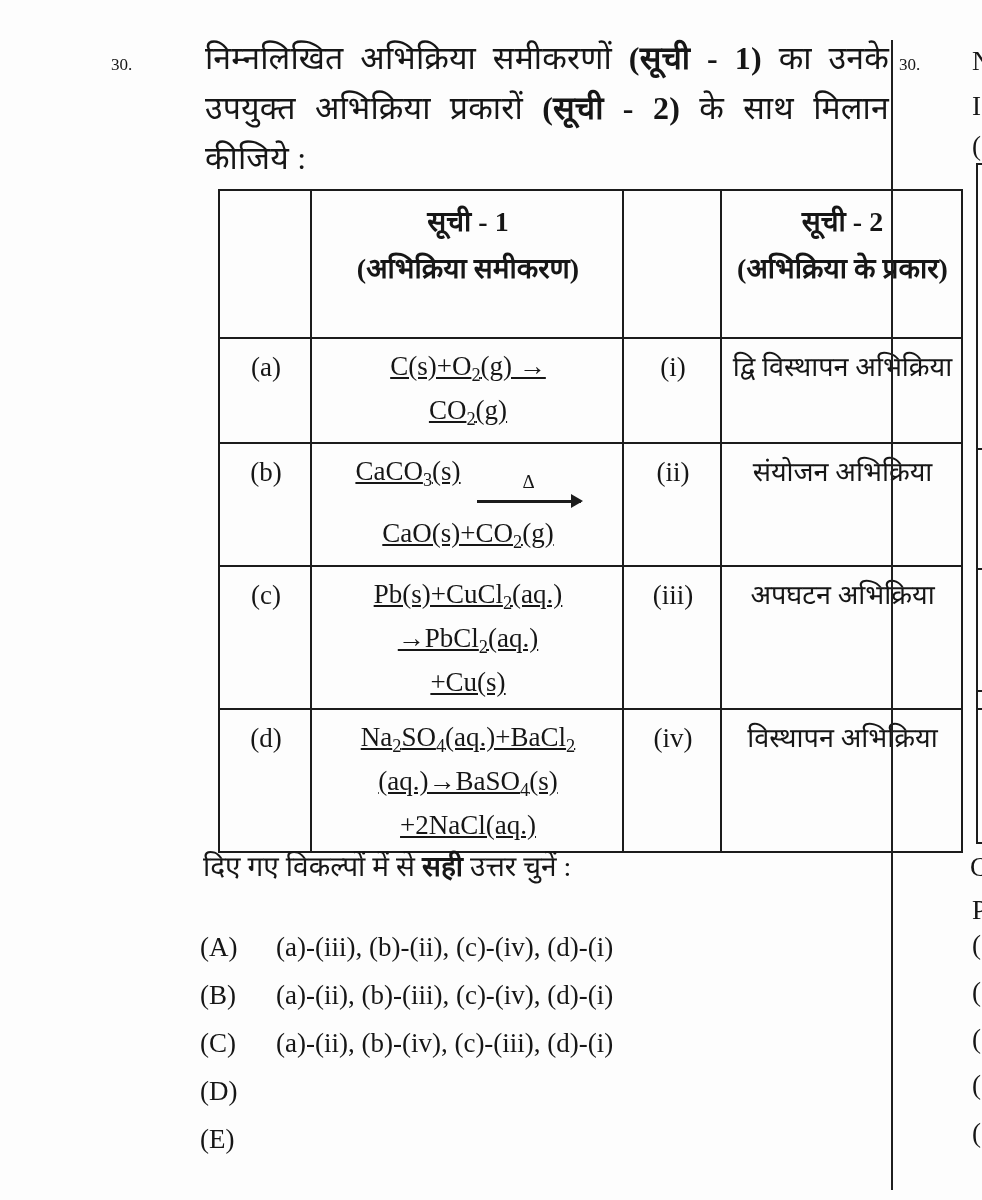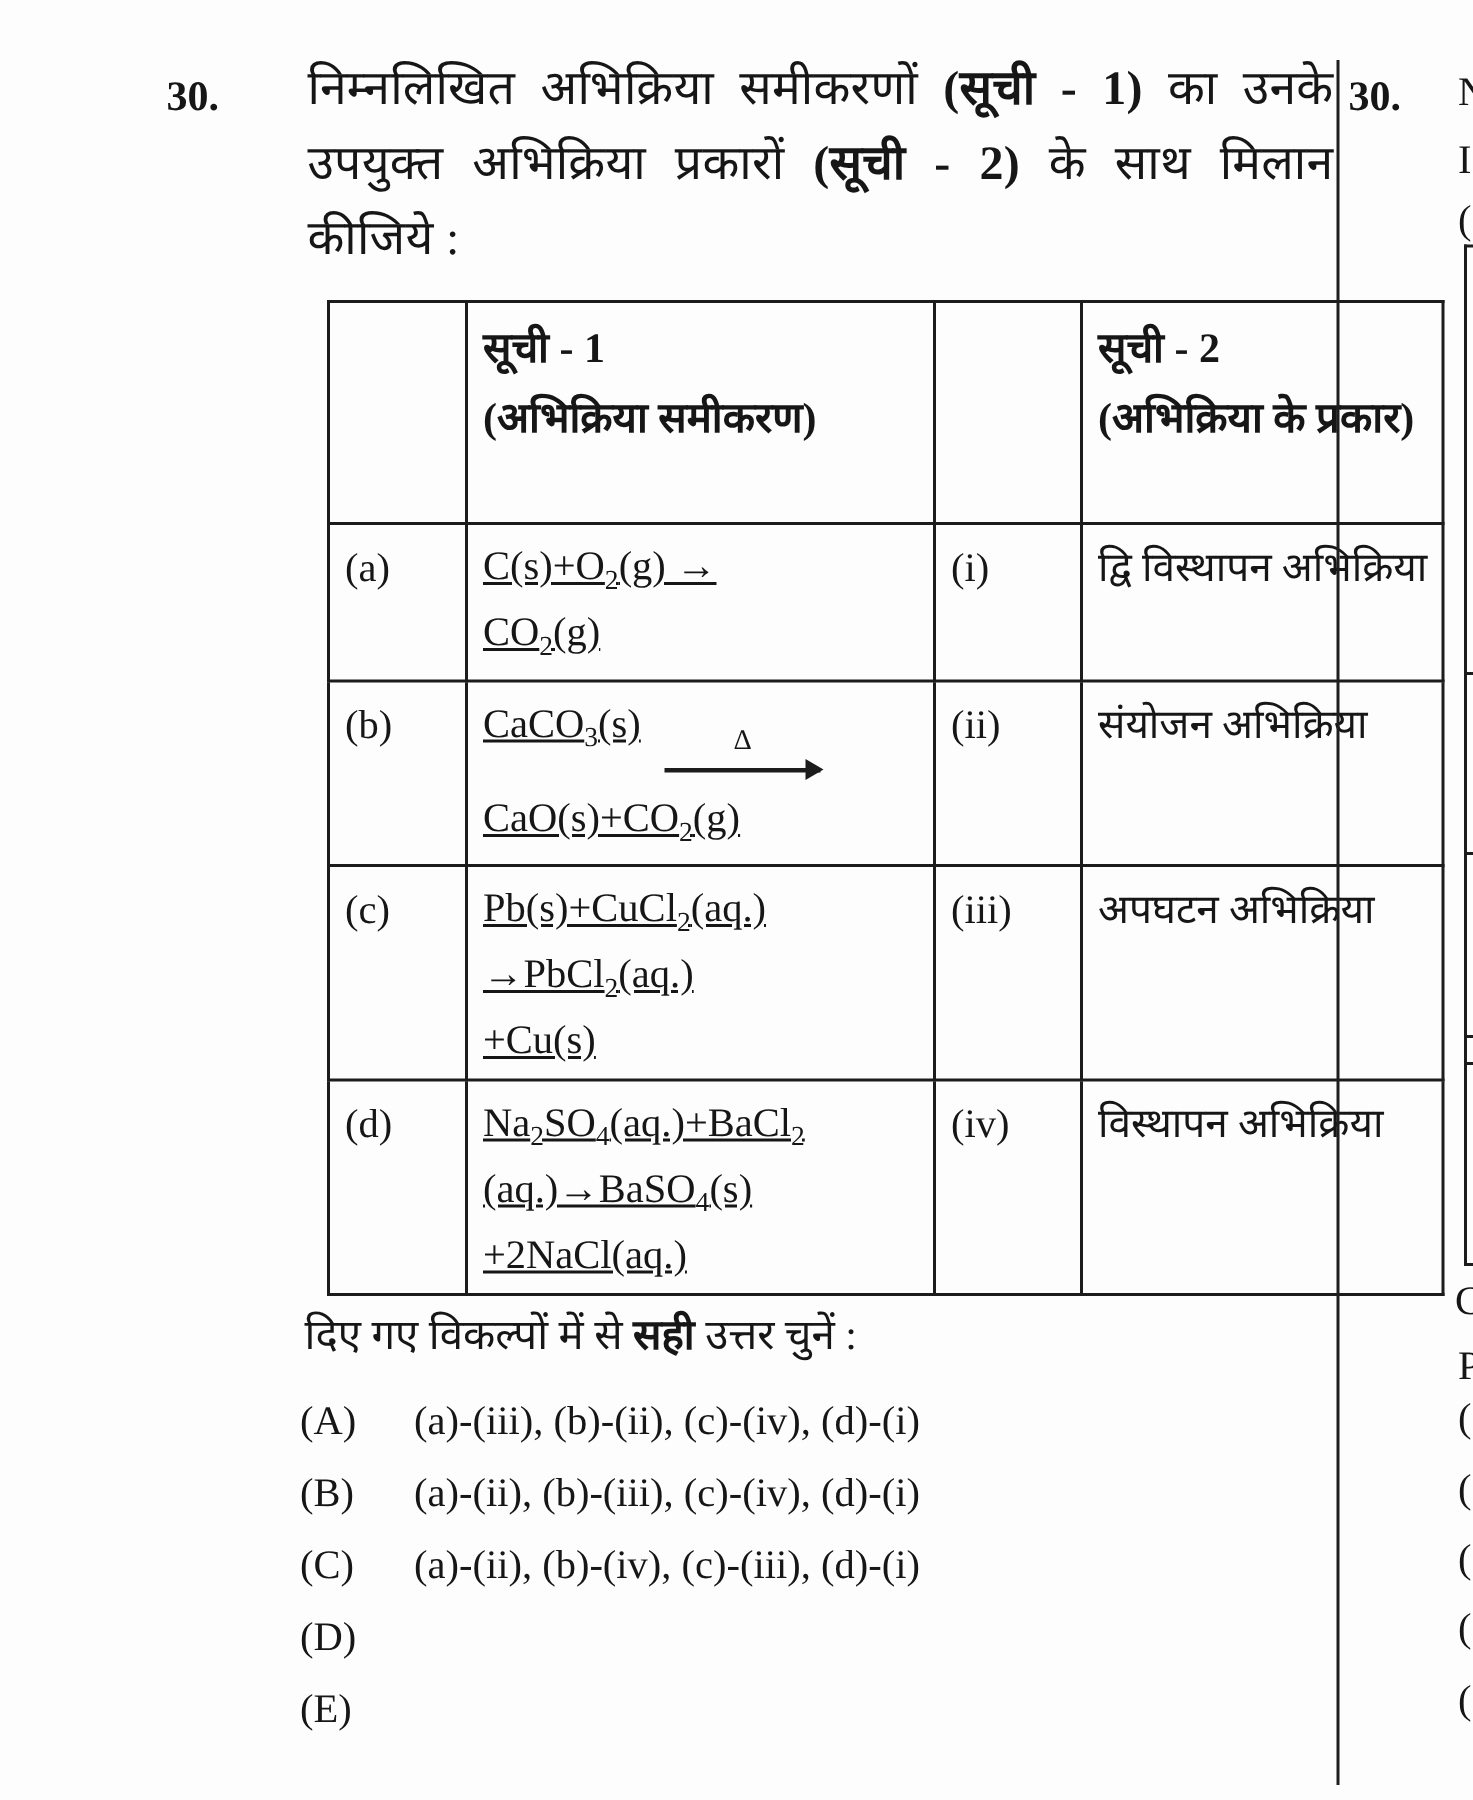--- a/index.html
+++ b/index.html
@@ -9,21 +9,21 @@
     margin:0 auto;
     background:#fdfdfd;
     overflow:hidden;
     color:#161616;
     font-family:"Liberation Serif","DejaVu Serif",serif;
   }
   .abs{position:absolute;}
   .bold{font-weight:bold;}
 
   
-  .qnum{font-size:28px;font-weight:bold;line-height:50px;}
+  .qnum{font-size:17px;font-weight:normal;line-height:50px;}
   .question{
     width:684px;font-size:32px;line-height:50px;
     text-align:justify;letter-spacing:.2px;
   }
 
   
   table.match{
     border-collapse:collapse;table-layout:fixed;
     width:663px;
   }
@@ -57,21 +57,21 @@
     width:104px;height:3px;background:#1c1c1c;margin-top:9px;margin-bottom:8px;
   }
   .rxn-arrow .shaft::after{
     content:"";position:absolute;right:-2px;top:-6px;
     border-left:12px solid #1c1c1c;
     border-top:7px solid transparent;
     border-bottom:7px solid transparent;
   }
 
   
-  .prompt{font-size:28px;line-height:40px;margin-top:24px;}
+  .prompt{font-size:28px;line-height:40px;}
   .options{width:640px;}
   .option-row{display:flex;height:48px;font-size:27px;line-height:48px;}
   .opt-label{width:76px;flex:0 0 76px;}
   .opt-text{flex:1;white-space:nowrap;}
 
   
   .divider{width:2px;background:#1f1f1f;}
   .rt-edge{
     border-left:2px solid #1c1c1c;
     border-top:2px solid #1c1c1c;
@@ -82,21 +82,21 @@
 </style>
 </head>
 <body>
 
 <div class="page">
 
   <div class="abs qnum" style="left:111px;top:40px;">30.</div>
 
   <div class="abs question" style="left:205px;top:33px;"><span>निम्नलिखित अभिक्रिया समीकरणों </span><span class="bold">(सूची - 1)</span><span> का उनके उपयुक्त अभिक्रिया प्रकारों </span><span class="bold">(सूची - 2)</span><span> के साथ मिलान कीजिये :</span></div>
 
-  <table class="match abs" style="left:218px;top:200px;">
+  <table class="match abs" style="left:218px;top:189px;text-align:center;">
     <tbody>
         <tr class="h-row">
       <td class="c-key"></td>
       <td class="c-eq">
         <div>सूची - 1</div>
         <div>(अभिक्रिया समीकरण)</div>
       </td>
       <td class="c-rom"></td>
       <td class="c-type">
         <div>सूची - 2</div>

